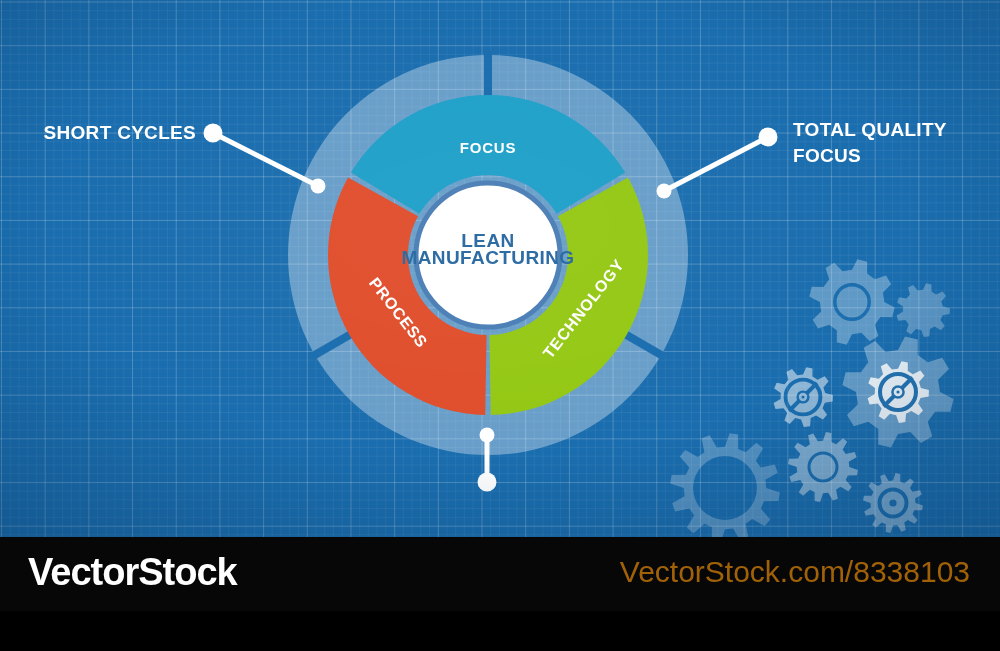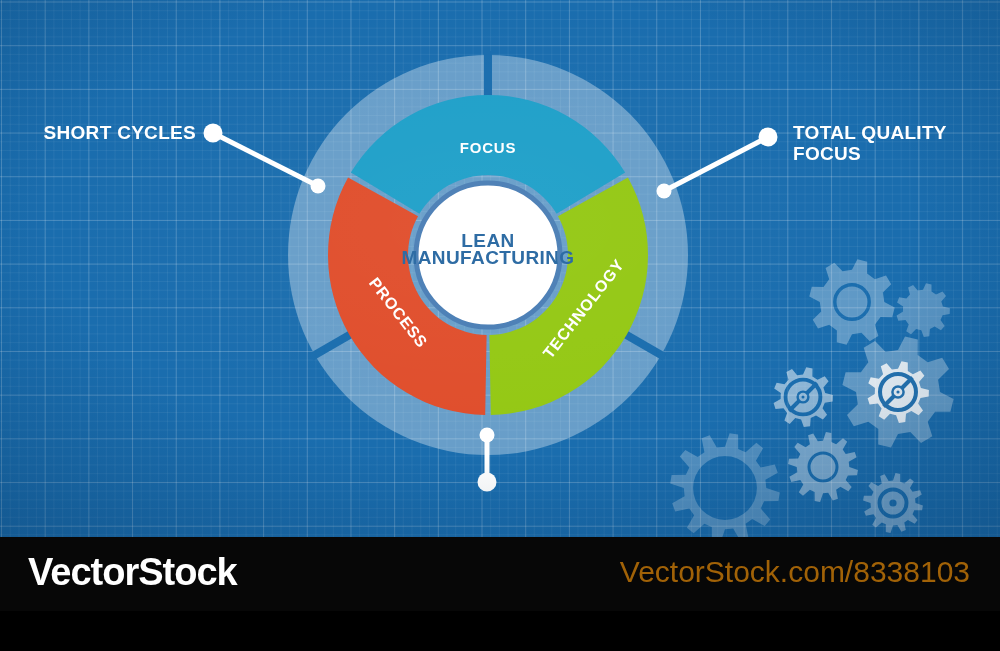--- a/index.html
+++ b/index.html
@@ -14,21 +14,21 @@
       linear-gradient(90deg, rgba(255,255,255,.055) 1px, transparent 1px);
     background-size:43.7px 43.7px,43.7px 43.7px,8.74px 8.74px,8.74px 8.74px;
     background-position:1px 1.5px;
   }
   .vignette{position:absolute;inset:0;pointer-events:none;
     background:radial-gradient(ellipse 78% 78% at 48% 42%, rgba(255,255,255,0.04) 0%, rgba(0,0,0,0) 55%, rgba(2,32,64,0.28) 100%);}
   #scene{position:absolute;inset:0;}
   .label{position:absolute;color:#fff;font-weight:bold;}
   .callout-label{font-size:19px;letter-spacing:.3px;}
   .short-cycles{right:804px;top:133px;transform:translateY(-50%);white-space:nowrap;text-align:right;}
-  .total-quality{left:793px;top:143px;transform:translateY(-50%);line-height:21px;white-space:pre-line;}
+  .total-quality{left:793px;top:143px;transform:translateY(-50%);line-height:26px;white-space:pre-line;}
   .continuous{left:487px;top:508px;transform:translate(-50%,-50%);white-space:nowrap;}
   .seg-label{font-size:16px;letter-spacing:.8px;}
   .people{left:488px;top:147px;transform:translate(-50%,-50%);font-size:15px;}
   .technology{left:584px;top:309px;transform:translate(-50%,-50%) rotate(-52deg);}
   .process{left:398px;top:313px;transform:translate(-50%,-50%) rotate(52deg);}
   .center-label{left:488px;top:249px;transform:translate(-50%,-50%);font-size:19px;
     line-height:17px;color:#2E6CA4;letter-spacing:.4px;white-space:pre-line;text-align:center;}
   .bar{position:relative;width:1000px;height:74px;background:#070707;display:flex;
     align-items:center;justify-content:space-between;box-sizing:border-box;padding:0 30px 4px 28px;}
   .brand{color:#fff;font-size:38px;font-weight:600;letter-spacing:-1px;}

